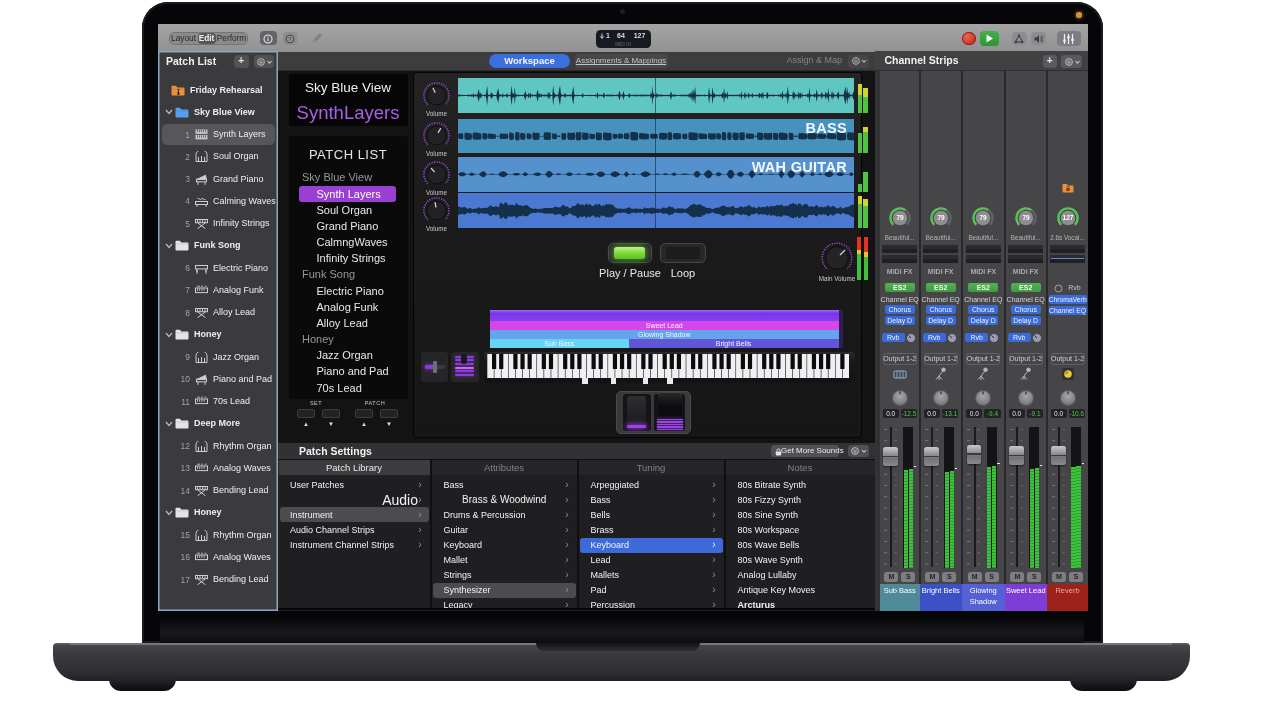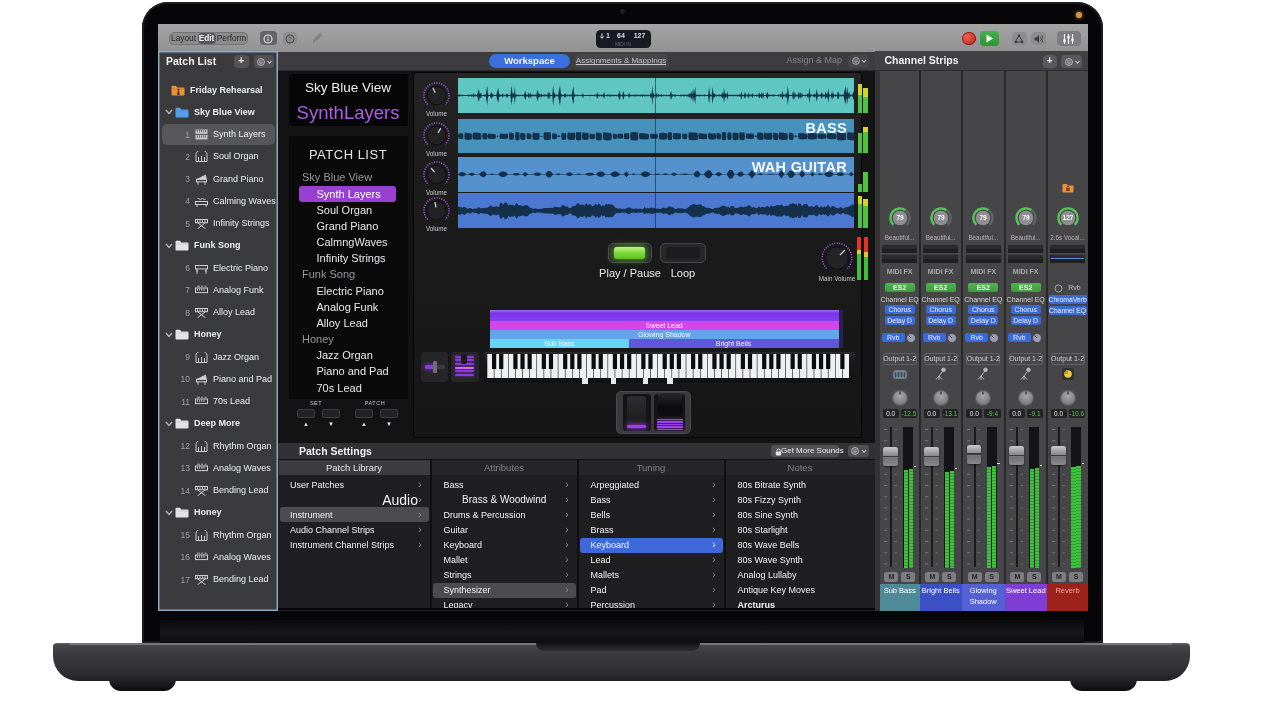--- a/index.html
+++ b/index.html
@@ -419,21 +419,21 @@
       <div class="abs" style="left:552.5px;top:528.0px;width:8.0px;height:15.1px;font-size:10px;color:#909094;text-align:center;line-height:15.1px;font-weight:400;">›</div>
       <div class="abs" style="left:433.0px;top:544.1px;width:121.5px;height:14.1px;font-size:9px;color:#f2f2f4;text-align:left;line-height:14.1px;font-weight:400;">Mallets</div>
       <div class="abs" style="left:552.5px;top:543.1px;width:8.0px;height:15.1px;font-size:10px;color:#909094;text-align:center;line-height:15.1px;font-weight:400;">›</div>
       <div class="abs" style="left:433.0px;top:559.1px;width:121.5px;height:14.1px;font-size:9px;color:#f2f2f4;text-align:left;line-height:14.1px;font-weight:400;">Pad</div>
       <div class="abs" style="left:552.5px;top:558.1px;width:8.0px;height:15.1px;font-size:10px;color:#909094;text-align:center;line-height:15.1px;font-weight:400;">›</div>
       <div class="abs" style="left:433.0px;top:574.2px;width:121.5px;height:14.1px;font-size:9px;color:#f2f2f4;text-align:left;line-height:14.1px;font-weight:400;">Percussion</div>
       <div class="abs" style="left:552.5px;top:573.2px;width:8.0px;height:15.1px;font-size:10px;color:#909094;text-align:center;line-height:15.1px;font-weight:400;">›</div>
       <div class="abs" style="left:580.0px;top:453.8px;width:125.5px;height:14.1px;font-size:9px;color:#f2f2f4;text-align:left;line-height:14.1px;font-weight:400;">80s Bitrate Synth</div>
       <div class="abs" style="left:580.0px;top:468.9px;width:125.5px;height:14.1px;font-size:9px;color:#f2f2f4;text-align:left;line-height:14.1px;font-weight:400;">80s Fizzy Synth</div>
       <div class="abs" style="left:580.0px;top:483.9px;width:125.5px;height:14.1px;font-size:9px;color:#f2f2f4;text-align:left;line-height:14.1px;font-weight:400;">80s Sine Synth</div>
-      <div class="abs" style="left:580.0px;top:499.0px;width:125.5px;height:14.1px;font-size:9px;color:#f2f2f4;text-align:left;line-height:14.1px;font-weight:400;">80s Starlight</div>
+      <div class="abs" style="left:580.0px;top:499.0px;width:125.5px;height:14.1px;font-size:9px;color:#f2f2f4;text-align:left;line-height:14.1px;font-weight:400;">80s Workspace</div>
       <div class="abs" style="left:580.0px;top:514.0px;width:125.5px;height:14.1px;font-size:9px;color:#f2f2f4;text-align:left;line-height:14.1px;font-weight:400;">80s Wave Bells</div>
       <div class="abs" style="left:580.0px;top:529.0px;width:125.5px;height:14.1px;font-size:9px;color:#f2f2f4;text-align:left;line-height:14.1px;font-weight:400;">80s Wave Synth</div>
       <div class="abs" style="left:580.0px;top:544.1px;width:125.5px;height:14.1px;font-size:9px;color:#f2f2f4;text-align:left;line-height:14.1px;font-weight:400;">Analog Lullaby</div>
       <div class="abs" style="left:580.0px;top:559.1px;width:125.5px;height:14.1px;font-size:9px;color:#f2f2f4;text-align:left;line-height:14.1px;font-weight:400;">Antique Key Moves</div>
       <div class="abs" style="left:580.0px;top:574.2px;width:125.5px;height:14.1px;font-size:9px;color:#f2f2f4;text-align:left;line-height:14.1px;font-weight:700;">Arcturus</div>
       <div class="abs " style="left:120.5px;top:583.8px;width:597.0px;height:2.7px;background:#08080a;"></div>
       <div class="abs " style="left:717.5px;top:27.0px;width:213.0px;height:559.5px;background:#464648;"></div>
       <div class="abs " style="left:717.5px;top:27.0px;width:213.0px;height:19.5px;background:#414144;border-bottom:1px solid #2e2e30;"></div>
       <div class="abs" style="left:727.0px;top:27.0px;width:100.0px;height:19.5px;font-size:10.5px;color:#f0f0f2;text-align:left;line-height:19.5px;font-weight:400;font-weight:700;">Channel Strips</div>
       <div class="abs " style="left:885.5px;top:31.0px;width:13.5px;height:12.5px;background:#5a5a5e;border-radius:3.5px;"></div>

